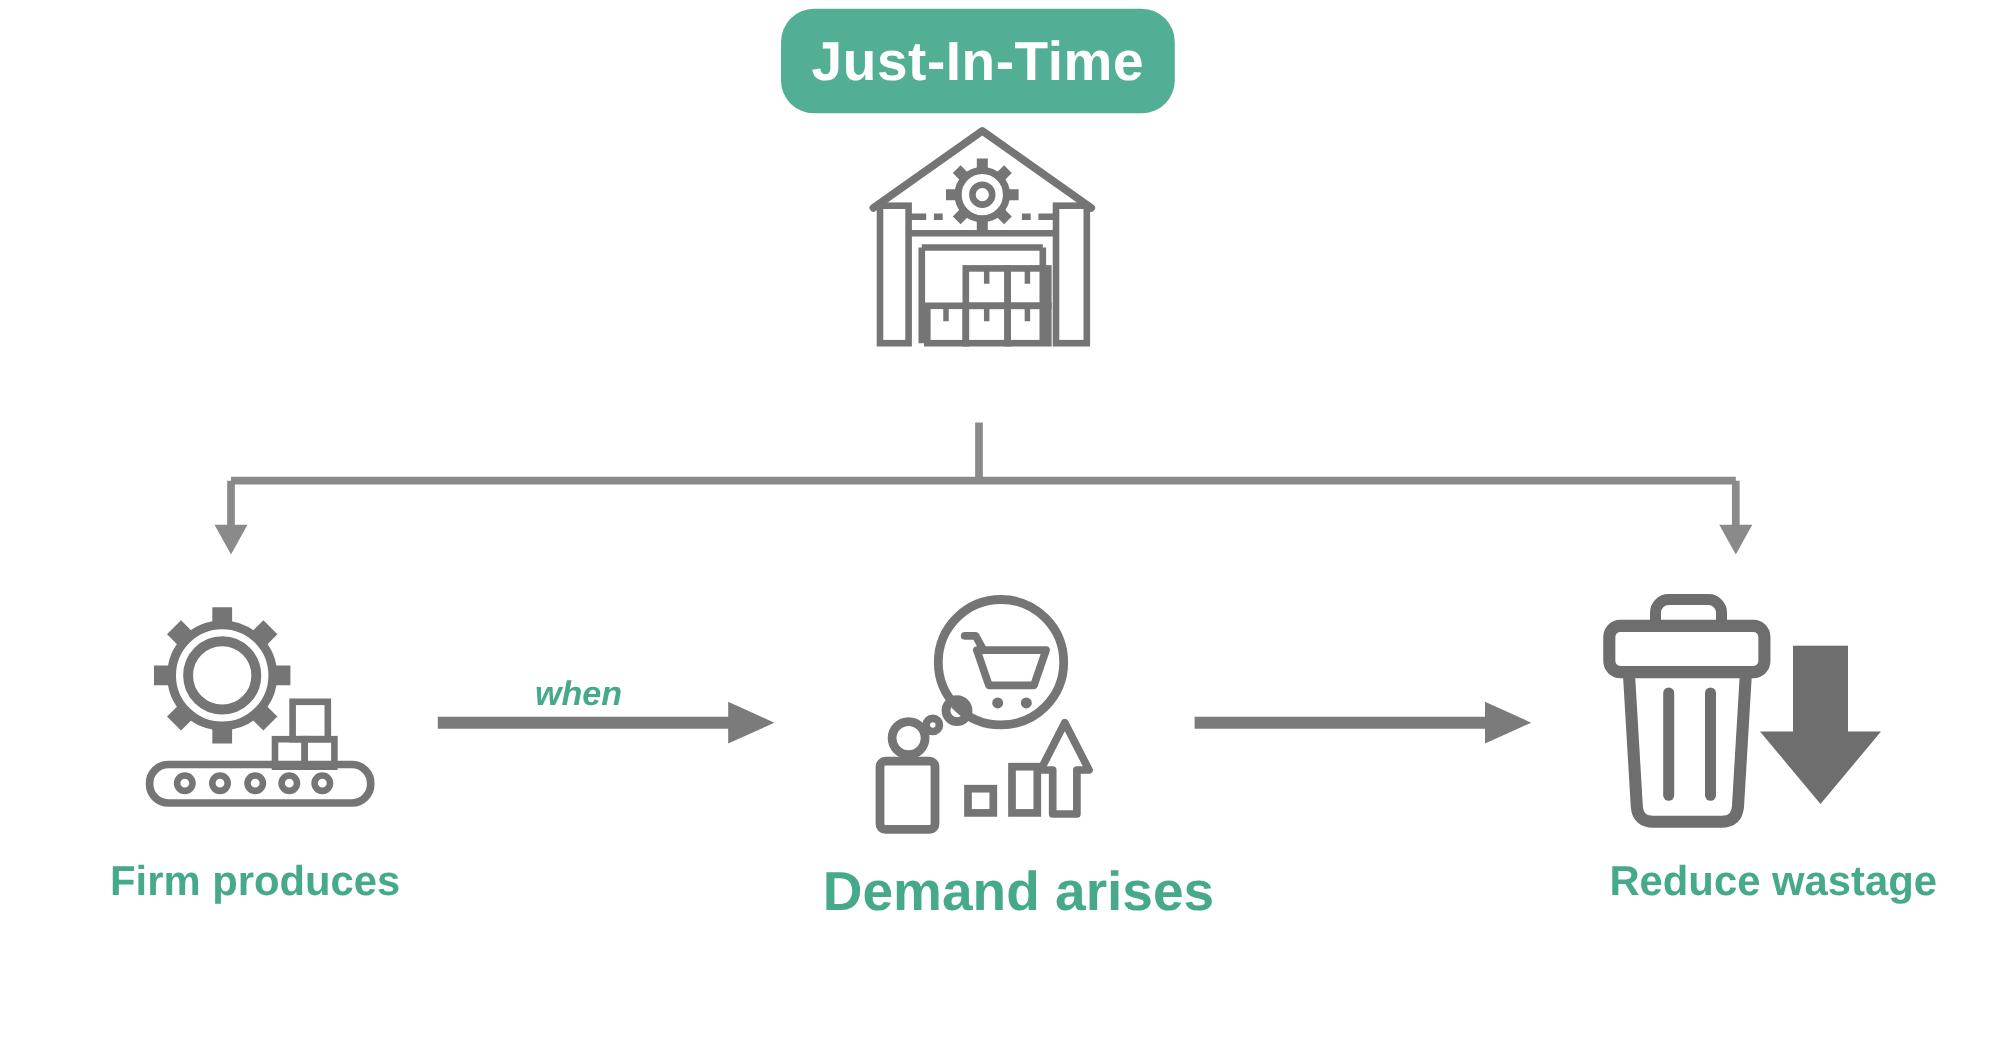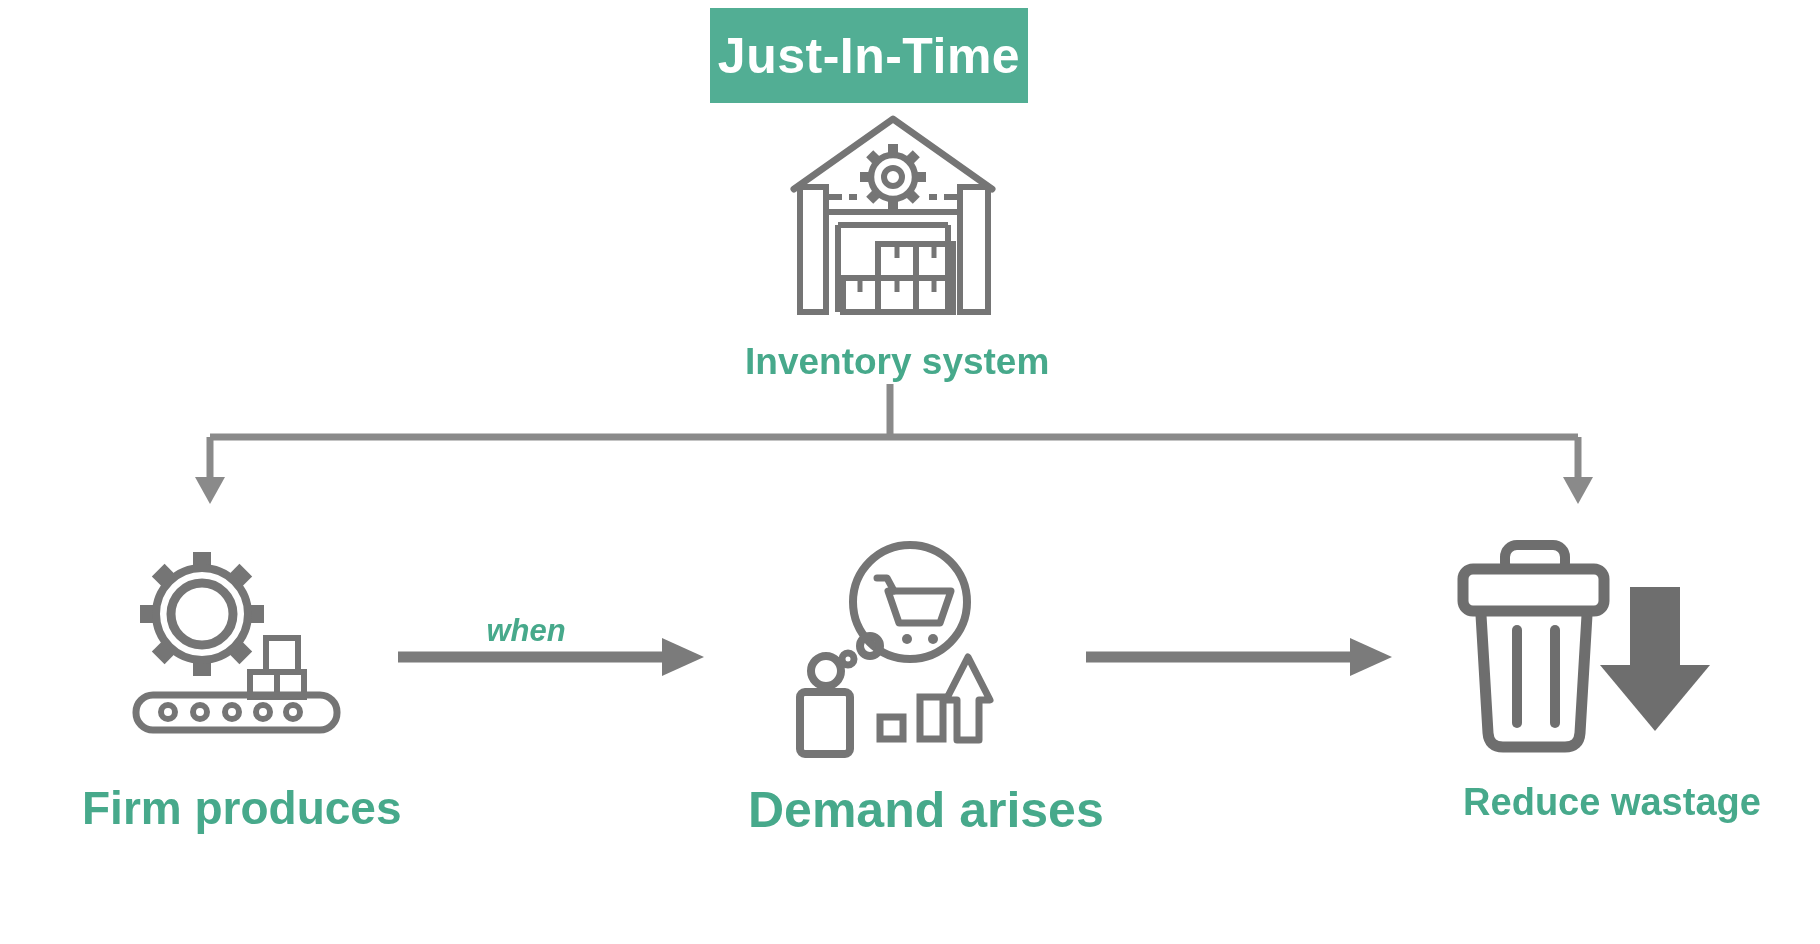--- a/index.html
+++ b/index.html
@@ -4,33 +4,34 @@
 <style>
   html,body { margin:0; padding:0; background:#ffffff; }
   .canvas {
     position:relative; width:1820px; height:944px;
     background:var(--canvas-bg,#ffffff);
     font-family:"Liberation Sans", sans-serif;
     overflow:hidden;
   }
   .abs { position:absolute; }
   .title-badge {
-    left:710px; top:8px; width:318px; height:95px;
+    left:710px; top:8px; width:358px; height:95px;
     background:var(--title-bg,#52AE94);
     color:var(--title-text,#ffffff);
     font-size:50px; font-weight:bold;
     display:flex; align-items:center; justify-content:center;
     letter-spacing:0.5px;
+    border-radius:30px;
   }
   .green-label {
     color:var(--accent-green,#47A98B);
     font-weight:bold; text-align:center; white-space:nowrap;
   }
   .root-label   { left:745px;  top:341px; width:300px; font-size:37px; }
-  .label-left   { left:82px;   top:781px; width:300px; font-size:46px; }
+  .label-left   { left:82px;   top:781px; width:300px; font-size:38px; }
   .label-mid    { left:748px;  top:781px; width:304px; font-size:50px; }
   .label-right  { left:1444px; top:781px; width:304px; font-size:38px;margin-left:16px; }
   .arrow-label  { font-size:31px; }
   .arrow-label-when { left:396px;  top:613px; width:260px;font-style:italic; }
   .arrow-label-to   { left:1104px; top:613px; width:256px; }
   .icon-gray      { color:var(--icon-gray,#757575); }
   .connector-gray { color:var(--connector-gray,#8A8A8A); }
   .arrow-gray     { color:var(--arrow-gray,#7B7B7B); }
   .trash-gray     { color:var(--trash-gray,#6E6E6E); }
   svg { display:block; }
@@ -82,21 +83,20 @@
     <line x1="148" y1="133" x2="148" y2="145" stroke-width="5"></line>
 
     <rect x="57" y="165" width="35" height="34" stroke-width="6"></rect>
     <rect x="92" y="165" width="38" height="34" stroke-width="6"></rect>
     <rect x="130" y="165" width="37" height="34" stroke-width="6"></rect>
     <line x1="74" y1="167" x2="74" y2="179" stroke-width="5"></line>
     <line x1="111" y1="167" x2="111" y2="179" stroke-width="5"></line>
     <line x1="148" y1="167" x2="148" y2="179" stroke-width="5"></line>
   </svg>
 
-  <div class="abs green-label root-label">Inventory system</div>
 
   <svg class="abs connector-gray" style="left:175px; top:382px;" width="1440" height="132" viewBox="0 0 1440 132" fill="none" stroke="currentColor">
     <path d="M715,2 V55" stroke-width="7"></path>
     <path d="M35,55 H1403" stroke-width="7"></path>
     <path d="M35,55 V97" stroke-width="7"></path>
     <path d="M1403,55 V97" stroke-width="7"></path>
     <polygon points="20,95 50,95 35,122" fill="currentColor" stroke="none"></polygon>
     <polygon points="1388,95 1418,95 1403,122" fill="currentColor" stroke="none"></polygon>
   </svg>
 

